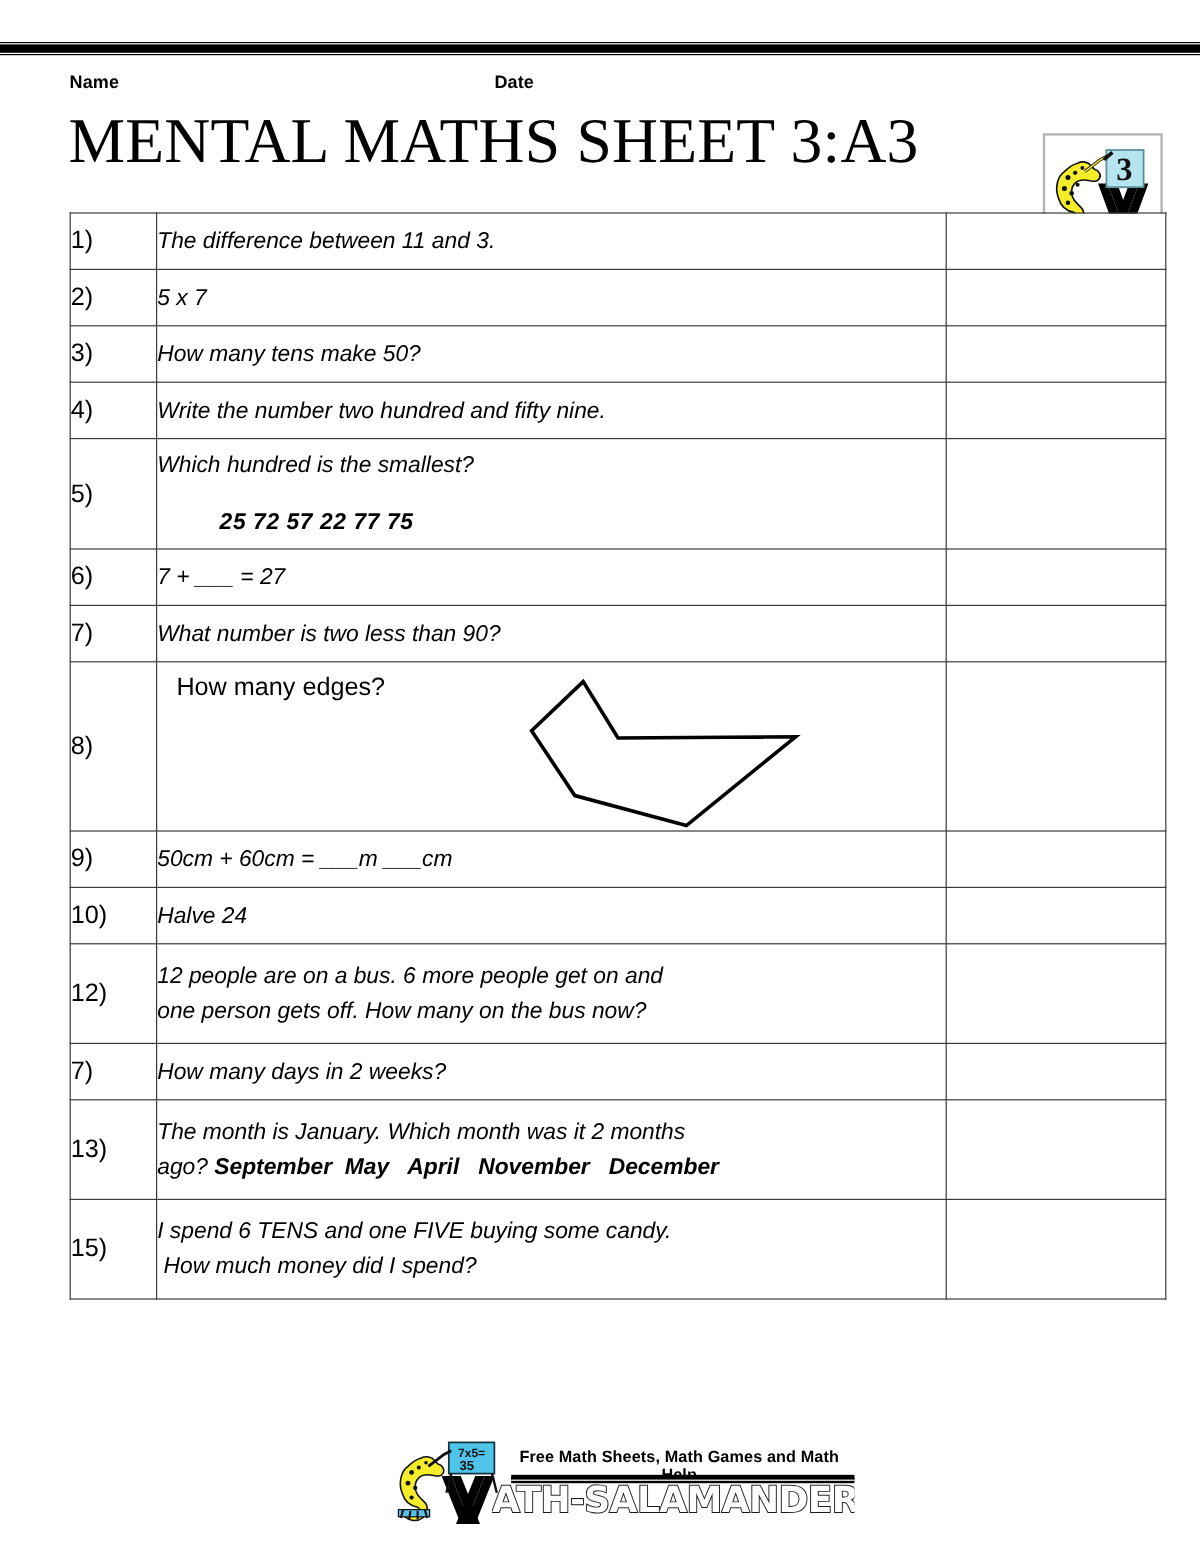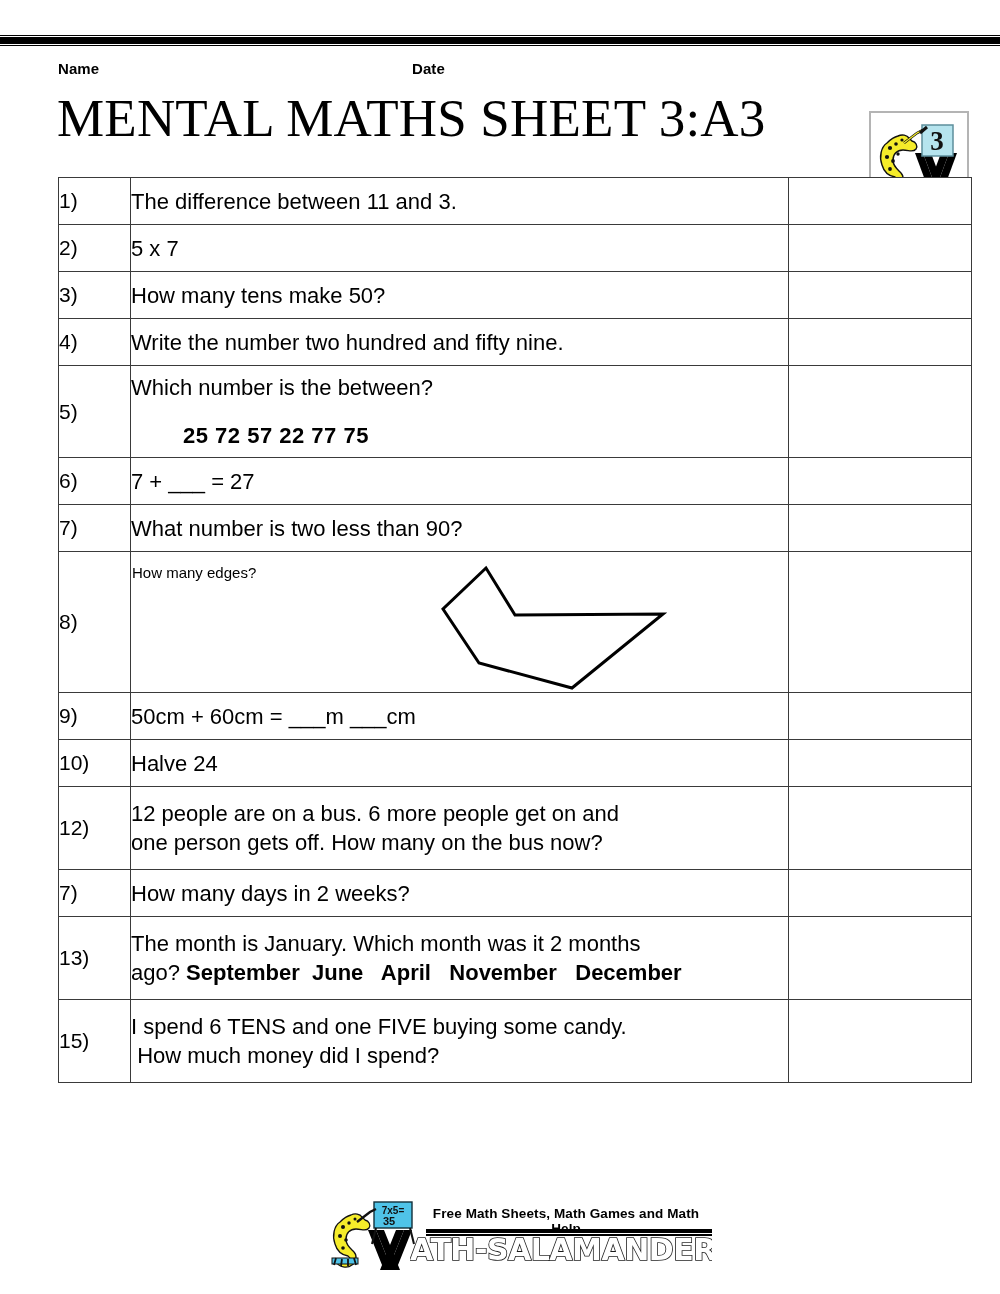--- a/index.html
+++ b/index.html
@@ -95,23 +95,24 @@
   .col-num  { width: 72px; }
   .col-q    { width: 658px; }
   .col-ans  { width: 183px; }
 
   .qnum {
     font-size: 21px;
     padding: 0 0 0 10px;
     line-height: 26px;
   }
   .qtext {
-    font-size: 22px;
+    font-size: 19px;
     line-height: 29px;
     padding: 8px 6px 8px 14px;
+    font-style: italic;
   }
   .qtext.tight { padding-top: 7px; padding-bottom: 7px; }
   .q-line { display: block; white-space: pre-wrap; }
   .bold { font-weight: bold; }
   .nums-line {
     display: block;
     font-weight: bold;
     letter-spacing: .5px;
     padding-left: 52px;
     margin-top: 19px;
@@ -122,23 +123,23 @@
   tr.r-single td { height: 46px; }
   tr.r-double td { height: 68px; }
   tr.r-shape  td { height: 140px; }
 
   .shape-row-inner {
     position: relative;
     height: 140px;
   }
   .shape-label {
     position: absolute;
-    left: 1px;
+    left: 16px;
     top: 8px;
-    font-size: 15px;
+    font-size: 21px;
     line-height: 26px;
   }
   .shape-svg {
     position: absolute;
     left: 300px;
     top: 4px;
   }
   .num-vmid { vertical-align: middle; }
 
   
@@ -273,21 +274,21 @@
       <td class="ans-cell"></td>
     </tr>
     <tr class="r-single">
       <td class="qnum">4)</td>
       <td class="qtext">Write the number two hundred and fifty nine.</td>
       <td class="ans-cell"></td>
     </tr>
     <tr class="r-double">
       <td class="qnum">5)</td>
       <td class="qtext tight">
-        <span class="q-line">Which number is the between?</span>
+        <span class="q-line">Which hundred is the smallest?</span>
         <span class="nums-line">25  72  57  22  77  75</span>
       </td>
       <td class="ans-cell"></td>
     </tr>
     <tr class="r-single">
       <td class="qnum">6)</td>
       <td class="qtext">7 + ___ = 27</td>
       <td class="ans-cell"></td>
     </tr>
     <tr class="r-single">
@@ -327,21 +328,21 @@
     </tr>
     <tr class="r-single">
       <td class="qnum">7)</td>
       <td class="qtext">How many days in 2 weeks?</td>
       <td class="ans-cell"></td>
     </tr>
     <tr class="r-double">
       <td class="qnum">13)</td>
       <td class="qtext tight">
         <span class="q-line">The month is January. Which month was it 2 months</span>
-        <span class="q-line"><span>ago? </span><span class="bold">September  June   April   November   December</span></span>
+        <span class="q-line"><span>ago? </span><span class="bold">September  May   April   November   December</span></span>
       </td>
       <td class="ans-cell"></td>
     </tr>
     <tr class="r-double">
       <td class="qnum">15)</td>
       <td class="qtext tight">
         <span class="q-line">I spend 6 TENS and one FIVE buying some candy.</span>
         <span class="q-line"> How much money did I spend?</span>
       </td>
       <td class="ans-cell"></td>

